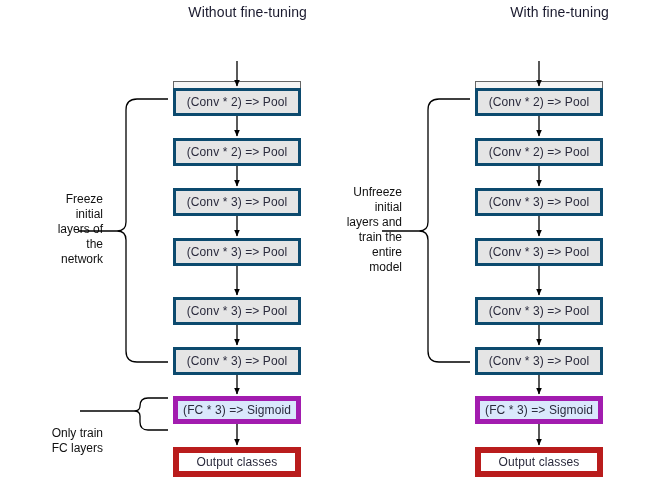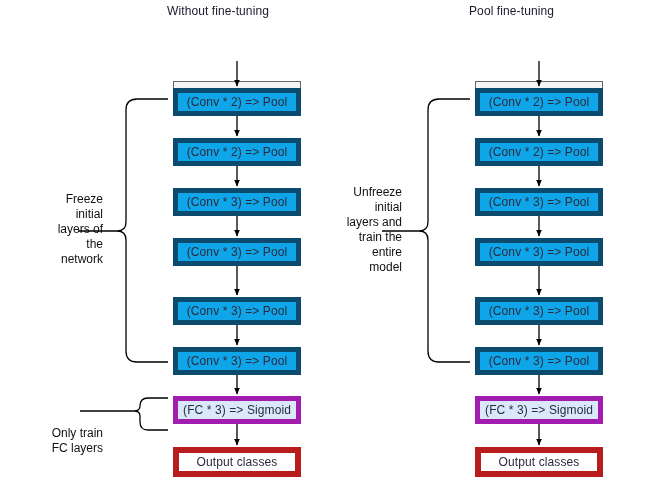--- a/index.html
+++ b/index.html
@@ -19,23 +19,23 @@
   #canvas {
     position: absolute;
     left: 0;
     top: 0;
     width: 667px;
     height: 495px;
   }
 
   .col-title {
     position: absolute;
-    font-size: 12px;
+    font-size: 14px;
     color: #1a1a2e;
-    text-align: left;
+    text-align: right;
     white-space: nowrap;
     letter-spacing: 0.1px;
   }
 
   .node {
     position: absolute;
     box-sizing: border-box;
     display: flex;
     align-items: center;
     justify-content: center;
@@ -46,22 +46,22 @@
   }
 
   .node-input {
     background: #f5f5f5;
     border: 1px solid #666666;
     color: #2b2b3d;
     margin-top: 48px;
   }
 
   .node-conv {
-    background: #0ea5e9;
-    border: 5px solid #0c4a6e;
+    background: #e5e5e5;
+    border: 3px solid #0c4a6e;
     color: #2b2b3d;
   }
 
   .node-fc {
     background: #dae8fc;
     border: 5px solid #a21caf;
     color: #2b2b3d;
   }
 
   .node-output {
@@ -87,21 +87,21 @@
     pointer-events: none;
   }
 </style>
 </head>
 <body>
 
 <div id="canvas">
 
   <div class="col-title" style="left:167px; top:4px; width:140px;">Without fine-tuning</div>
 
-  <div class="col-title" style="left:469px; top:4px; width:140px;">Pool fine-tuning</div>
+  <div class="col-title" style="left:469px; top:4px; width:140px;">With fine-tuning</div>
 
   <div class="node node-input" style="left:173px; top:33px; width:128px; height:28px;">Input</div>
 
   <div class="node node-conv" style="left:173px; top:88px; width:128px; height:28px;">(Conv * 2)  =&gt; Pool</div>
 
   <div class="node node-conv" style="left:173px; top:138px; width:128px; height:28px;">(Conv * 2)  =&gt; Pool</div>
 
   <div class="node node-conv" style="left:173px; top:188px; width:128px; height:28px;">(Conv * 3)  =&gt; Pool</div>
 
   <div class="node node-conv" style="left:173px; top:238px; width:128px; height:28px;">(Conv * 3)  =&gt; Pool</div>

